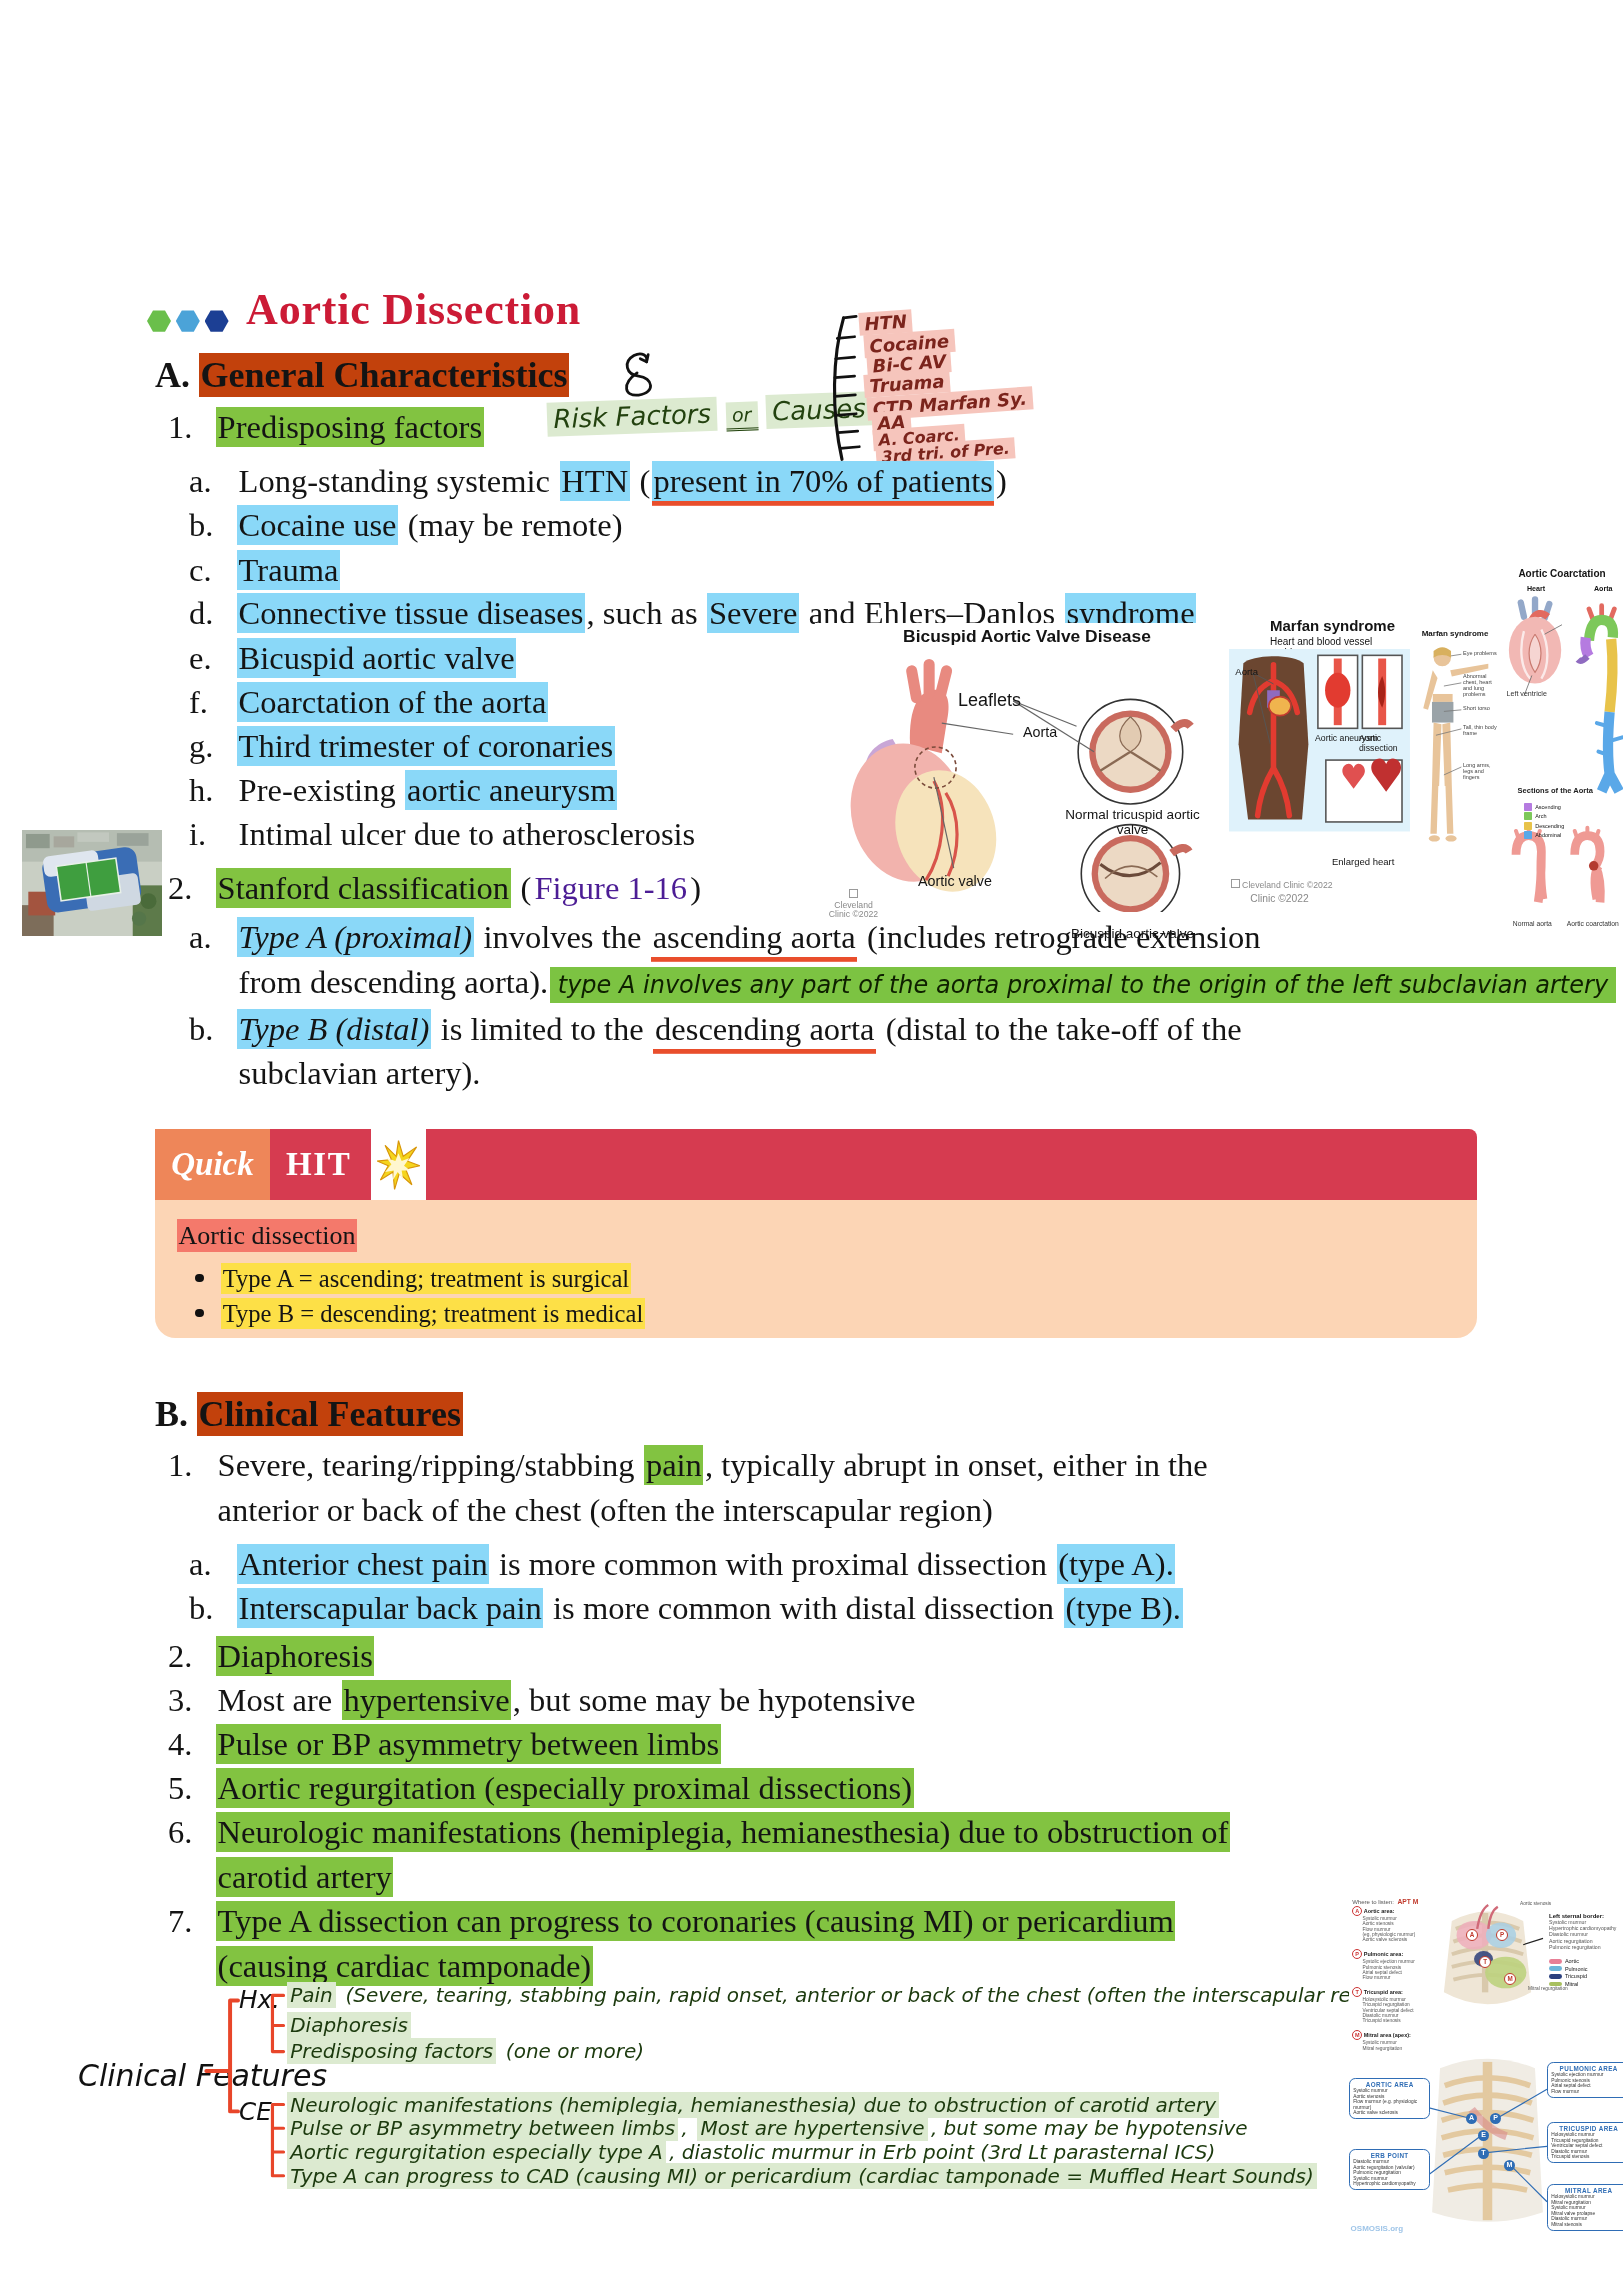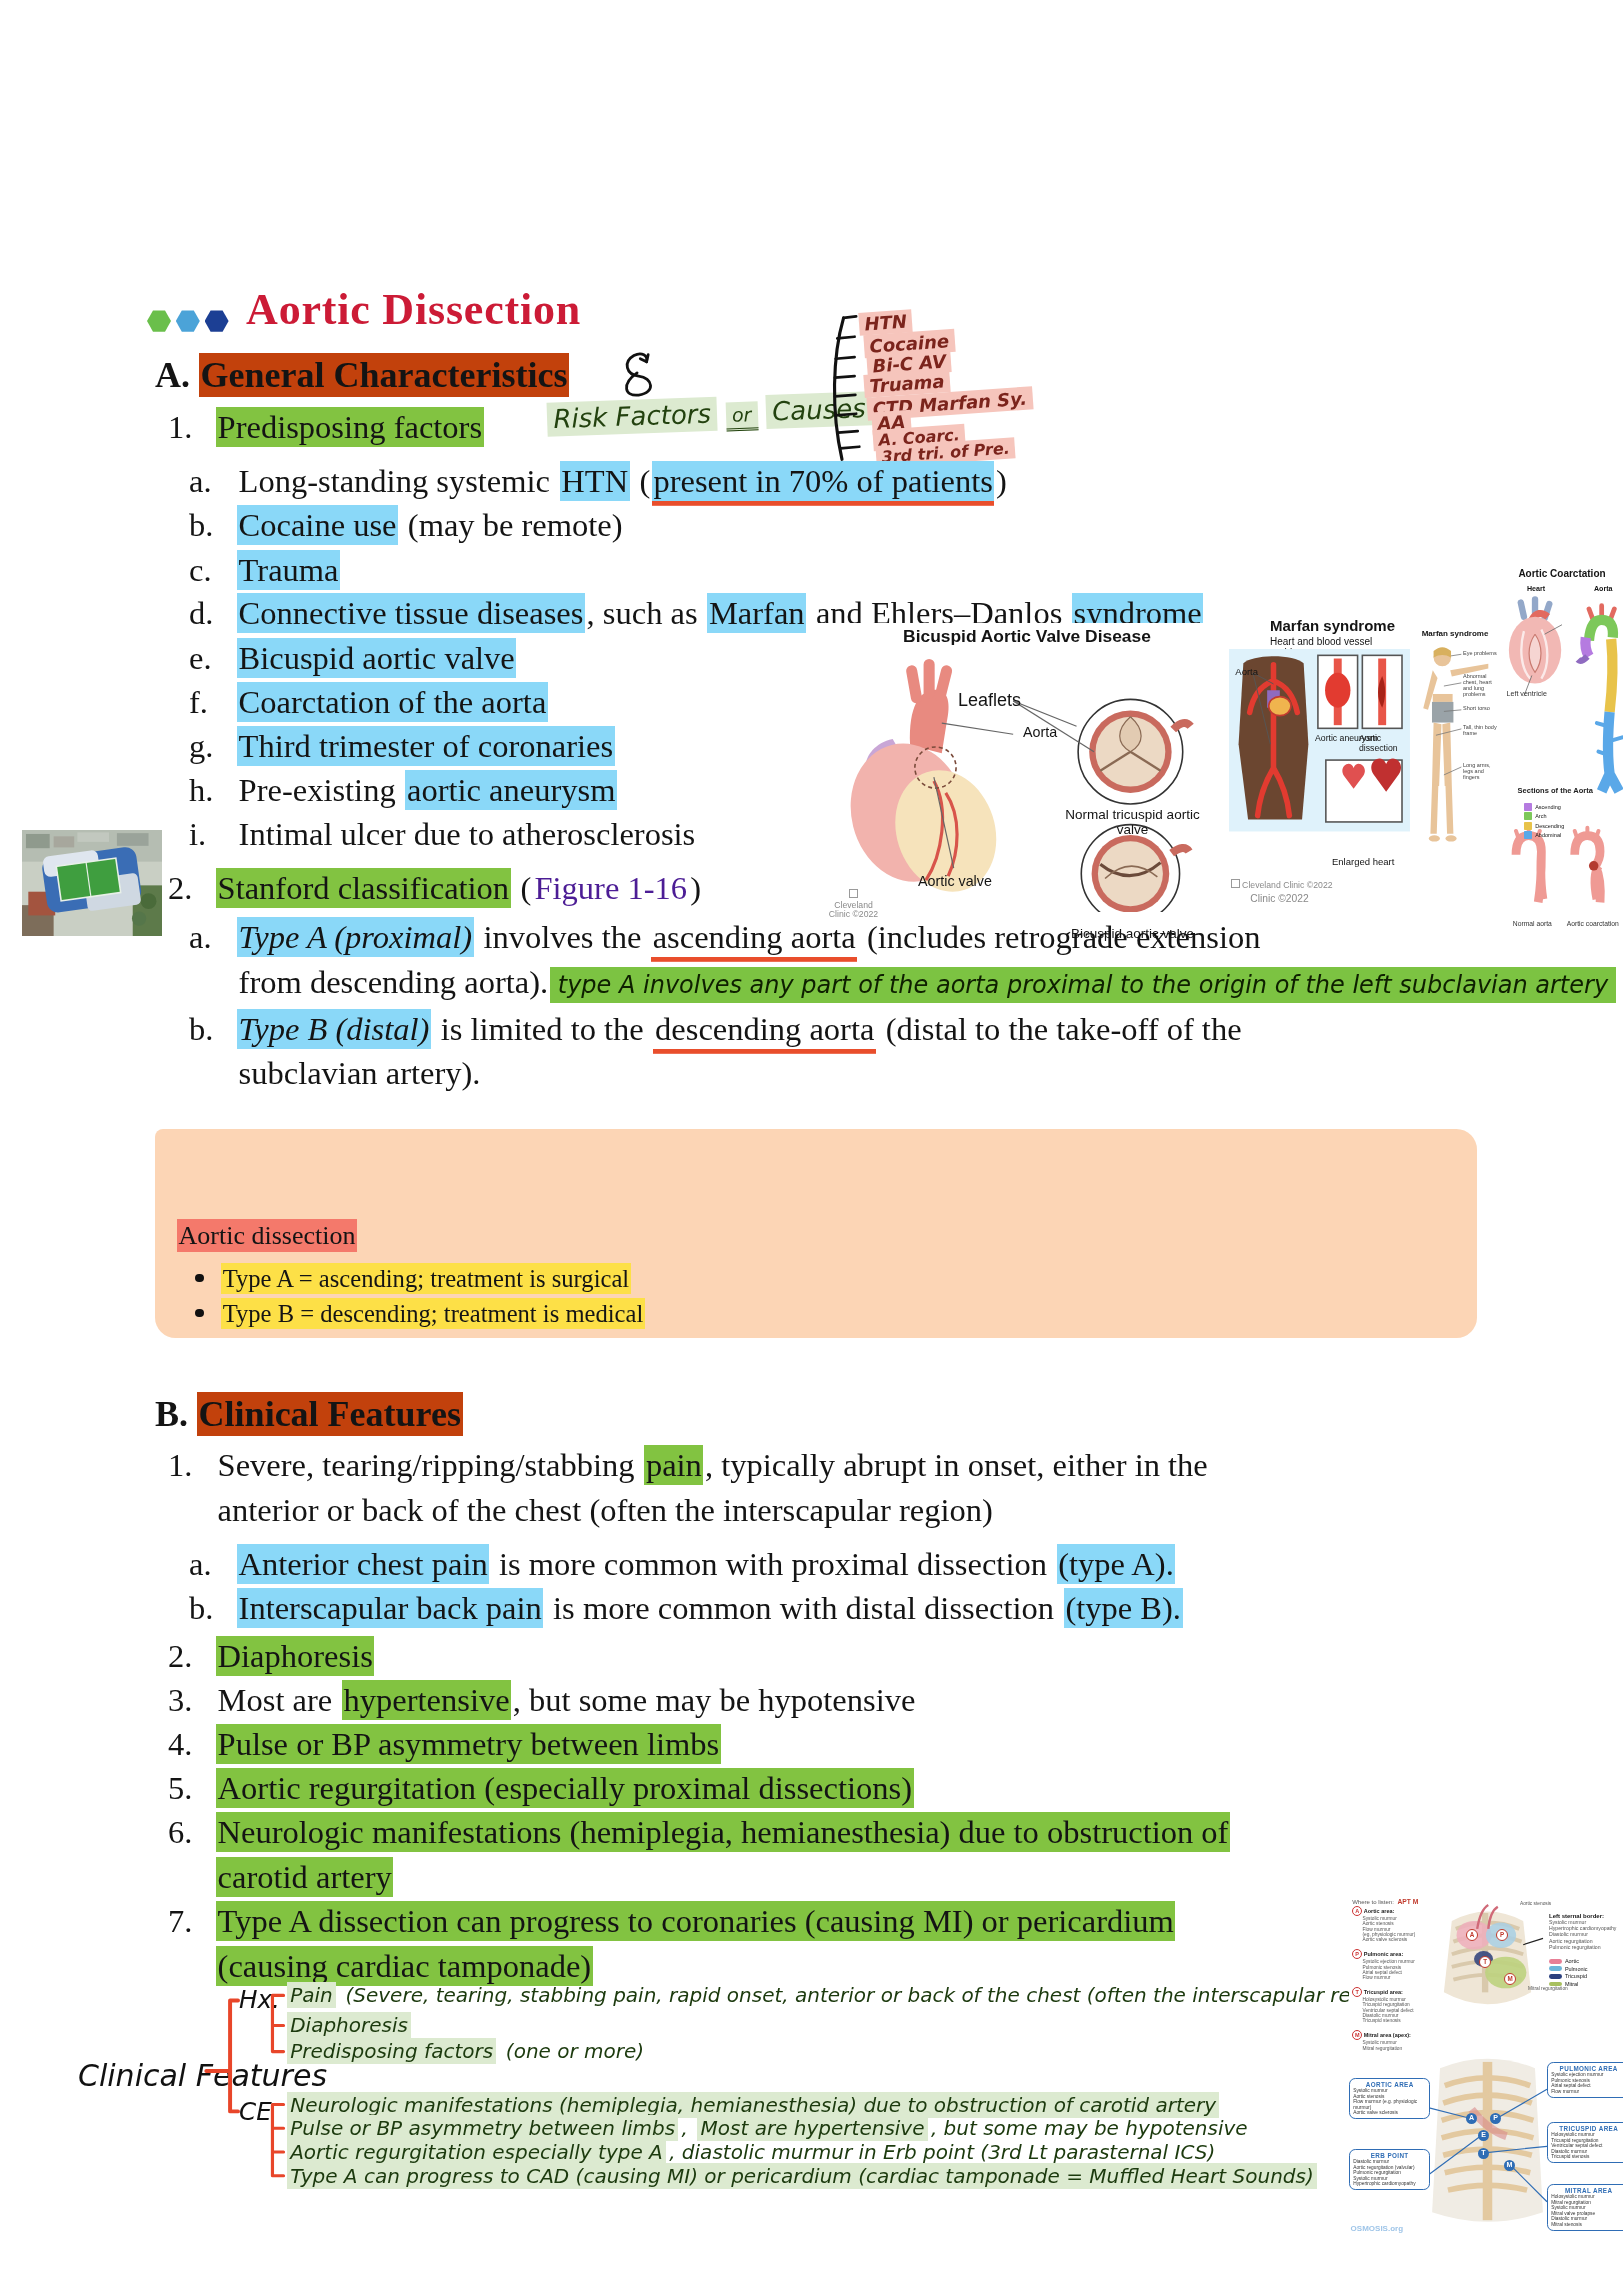--- a/index.html
+++ b/index.html
@@ -133,21 +133,21 @@
   .hand-items .hi:nth-of-type(5){left:43px;top:84px}
   .hand-items .hi:nth-of-type(6){left:48px;top:103px}
   .hand-items .hi:nth-of-type(7){left:49px;top:119px;font-size:16px}
   .hand-items .hi:nth-of-type(8){left:52px;top:134px;font-size:16px}
 </style>
 
 <div class="line" style="left:168px;top:409px"><span class="marker">1.</span><span><span class="seg hl-green">Predisposing factors</span></span></div>
 <div class="line" style="left:189px;top:463px"><span class="marker">a.</span><span><span class="seg">Long-standing systemic </span><span class="seg hl-blue">HTN</span><span class="seg"> (</span><span class="seg hl-blue u-red">present in 70% of patients</span><span class="seg">)</span></span></div>
 <div class="line" style="left:189px;top:507px"><span class="marker">b.</span><span><span class="seg hl-blue">Cocaine use</span><span class="seg"> (may be remote)</span></span></div>
 <div class="line" style="left:189px;top:552px"><span class="marker">c.</span><span><span class="seg hl-blue">Trauma</span></span></div>
-<div class="line" style="left:189px;top:595px"><span class="marker">d.</span><span><span class="seg hl-blue">Connective tissue diseases</span><span class="seg">, such as </span><span class="seg hl-blue">Marfan</span><span class="seg"> and Ehlers–Danlos </span><span class="seg hl-blue">syndrome</span></span></div>
+<div class="line" style="left:189px;top:595px"><span class="marker">d.</span><span><span class="seg hl-blue">Connective tissue diseases</span><span class="seg">, such as </span><span class="seg hl-blue">Severe</span><span class="seg"> and Ehlers–Danlos </span><span class="seg hl-blue">syndrome</span></span></div>
 <div class="line" style="left:189px;top:640px"><span class="marker">e.</span><span><span class="seg hl-blue">Bicuspid aortic valve</span></span></div>
 <div class="line" style="left:189px;top:684px"><span class="marker">f.</span><span><span class="seg hl-blue">Coarctation of the aorta</span></span></div>
 <div class="line" style="left:189px;top:728px"><span class="marker">g.</span><span><span class="seg hl-blue">Third trimester of coronaries</span></span></div>
 <div class="line" style="left:189px;top:772px"><span class="marker">h.</span><span><span class="seg">Pre-existing </span><span class="seg hl-blue">aortic aneurysm</span></span></div>
 <div class="line" style="left:189px;top:816px"><span class="marker">i.</span><span><span class="seg">Intimal ulcer due to atherosclerosis</span></span></div>
 <div class="line" style="left:168px;top:870px"><span class="marker">2.</span><span><span class="seg hl-green">Stanford classification</span><span class="seg"> (</span><span class="seg link-blue">Figure 1-16</span><span class="seg">)</span></span></div>
 <div class="line" style="left:189px;top:919px"><span class="marker">a.</span><span><span class="seg hl-blue ital">Type A (proximal)</span><span class="seg"> involves the </span><span class="seg u-red">ascending aorta</span><span class="seg"> (includes retrograde extension</span></span></div>
 <div class="line" style="left:189px;top:964px"><span class="marker"></span><span><span class="seg">from descending aorta).</span><span class="seg hand-note">type A involves any part of the aorta proximal to the origin of the left subclavian artery</span></span></div>
 <div class="line" style="left:189px;top:1011px"><span class="marker">b.</span><span><span class="seg hl-blue ital">Type B (distal)</span><span class="seg"> is limited to the </span><span class="seg u-red">descending aorta</span><span class="seg"> (distal to the take-off of the</span></span></div>
 <div class="line" style="left:189px;top:1055px"><span class="marker"></span><span><span class="seg">subclavian artery).</span></span></div>
@@ -333,20 +333,30 @@
       </div>
 
       <div class="lg-row">
         <span class="lg-sw" style="border-radius: 0.8px; width: 8px; height: 8px; background: rgb(90, 168, 232);"></span>
         <span>Abdominal</span>
       </div>
     </div>
 </div>
 
 <div class="qh-box">
+  <div class="qh-head">
+    <div class="qh-tab">Quick</div>
+    <div class="qh-hit">HIT</div>
+    <div class="qh-star">
+      <svg width="43" height="52" viewBox="0 0 54 66">
+        <polygon points="27,2 33,22 50,10 38,28 54,34 36,38 44,58 28,44 22,64 20,42 4,52 14,34 0,28 18,26 10,8 24,22" fill="#f5d51e" stroke="#d8960a" stroke-width="1.5"></polygon>
+        <polygon points="27,18 31,28 41,24 34,34 42,40 31,40 33,52 26,42 20,52 21,40 10,42 18,32 12,24 23,28" fill="#fff7cf"></polygon>
+      </svg>
+    </div>
+  </div>
   <div class="qh-title"><span><span class="seg hl-salmon">Aortic dissection</span></span></div>
   <div class="qh-b" style="left:40px;top:136px"><span><span class="seg hl-olive">Type A = ascending; treatment is surgical</span></span></div>
   <div class="qh-b" style="left:40px;top:171px"><span><span class="seg hl-olive">Type B = descending; treatment is medical</span></span></div>
 </div>
 
 <div class="abs nw heading" style="left:155px;top:1393px">
   <span>B.</span>
   <span class="hl-yellow seg">Clinical Features</span>
 </div>
 <div class="line" style="left:168px;top:1447px"><span class="marker">1.</span><span><span class="seg">Severe, tearing/ripping/stabbing </span><span class="seg hl-green">pain</span><span class="seg">, typically abrupt in onset, either in the</span></span></div>

